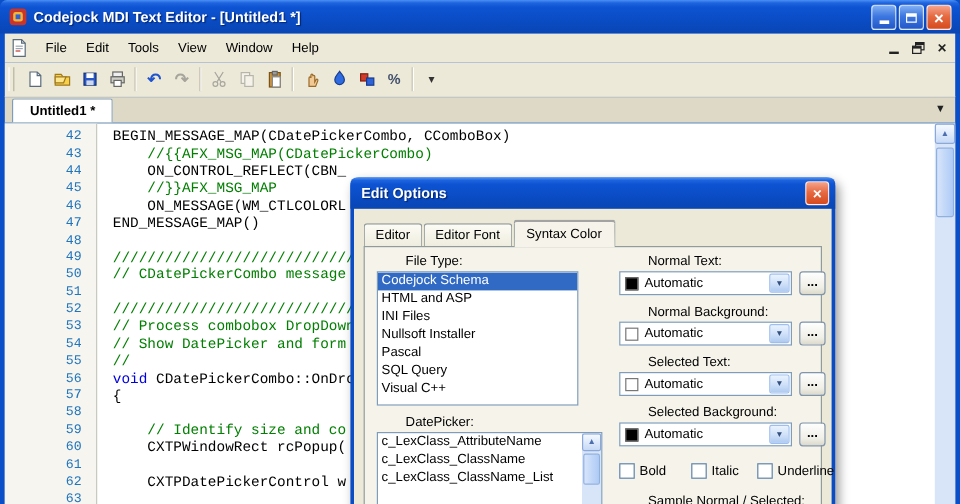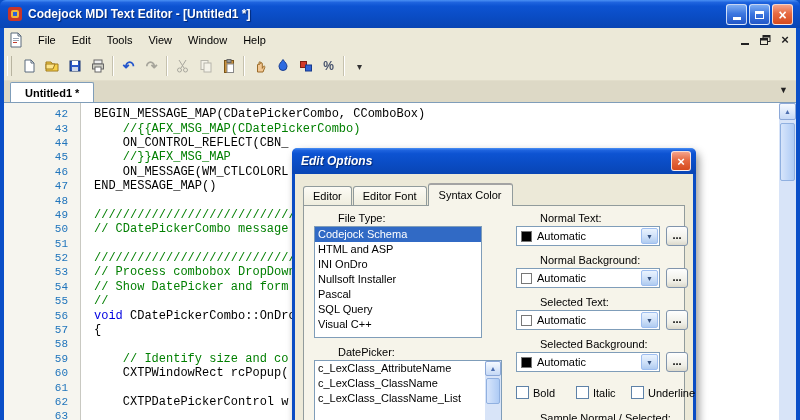--- a/index.html
+++ b/index.html
@@ -68,21 +68,21 @@
   .sc-thumb{position:absolute;left:1px;width:15px;box-sizing:border-box;border:1px solid #90B0E0;border-radius:2px;
     background:linear-gradient(90deg,#D7E5FB,#AECBF5);}
   .ed-thumb{top:20px;height:58px;}
 
   
   .dialog{position:absolute;left:292px;top:148px;width:404px;height:300px;z-index:20;
     background:#0A4CC4;border-radius:7px 7px 0 0;box-shadow:3px 4px 9px rgba(0,0,0,.4);}
   .dlg-title{position:absolute;top:0;left:0;right:0;height:26px;border-radius:5px 5px 0 0;
     background:linear-gradient(180deg,#4A90F4 0%,#1E63DE 9%,#0D53D2 22%,#0A4CC4 60%,#0945B4 100%);}
   .dlg-title-text{position:absolute;left:9px;line-height:26px;color:#fff;font-weight:bold;font-size:12px;
-    text-shadow:1px 1px 1px #002570;font-style:italic;}
+    text-shadow:1px 1px 1px #002570;}
   .dlg-close{position:absolute;right:5px;top:3px;width:20px;height:20px;border:1px solid rgba(255,255,255,.8);
     border-radius:3px;background:linear-gradient(180deg,#F5A38B,#E66A42 45%,#D64A1E);
     color:#fff;font-weight:bold;font-size:13px;display:flex;align-items:center;justify-content:center;box-sizing:border-box;}
   .dlg-body{position:absolute;top:26px;left:3px;right:3px;bottom:0;background:#ECE9D8;}
 
   .dtabs{position:absolute;left:8px;top:8px;height:23px;display:flex;align-items:flex-end;}
   .dtab{padding:3px 9px 3px;border:1px solid #919B9C;border-bottom:none;border-radius:3px 3px 0 0;
     background:linear-gradient(180deg,#FCFBF5,#EFEDDE);margin-right:1px;position:relative;}
   .dtab.active{background:#F6F4EA;border-top:2px solid #a3a3a3;padding:4px 10px 5px;z-index:2;margin-bottom:-1px;}
   .dpanel{position:absolute;left:8px;right:8px;top:31px;bottom:-8px;border:1px solid #919B9C;background:#F6F4EA;}
@@ -375,21 +375,21 @@
         <div class="dtab">Editor</div>
         <div class="dtab">Editor Font</div>
         <div class="dtab active">Syntax Color</div>
       </div>
       <div class="dpanel">
 
         <div class="dlabel ft-label">File Type:</div>
         <div class="listbox ft-list">
           <div class="li sel">Codejock Schema</div>
           <div class="li">HTML and ASP</div>
-          <div class="li">INI OnDro</div>
+          <div class="li">INI Files</div>
           <div class="li">Nullsoft Installer</div>
           <div class="li">Pascal</div>
           <div class="li">SQL Query</div>
           <div class="li">Visual C++</div>
         </div>
 
         <div class="dlabel attr-label">DatePicker:</div>
         <div class="listbox attr-list">
           <div class="li">c_LexClass_AttributeName</div>
           <div class="li">c_LexClass_ClassName</div>

